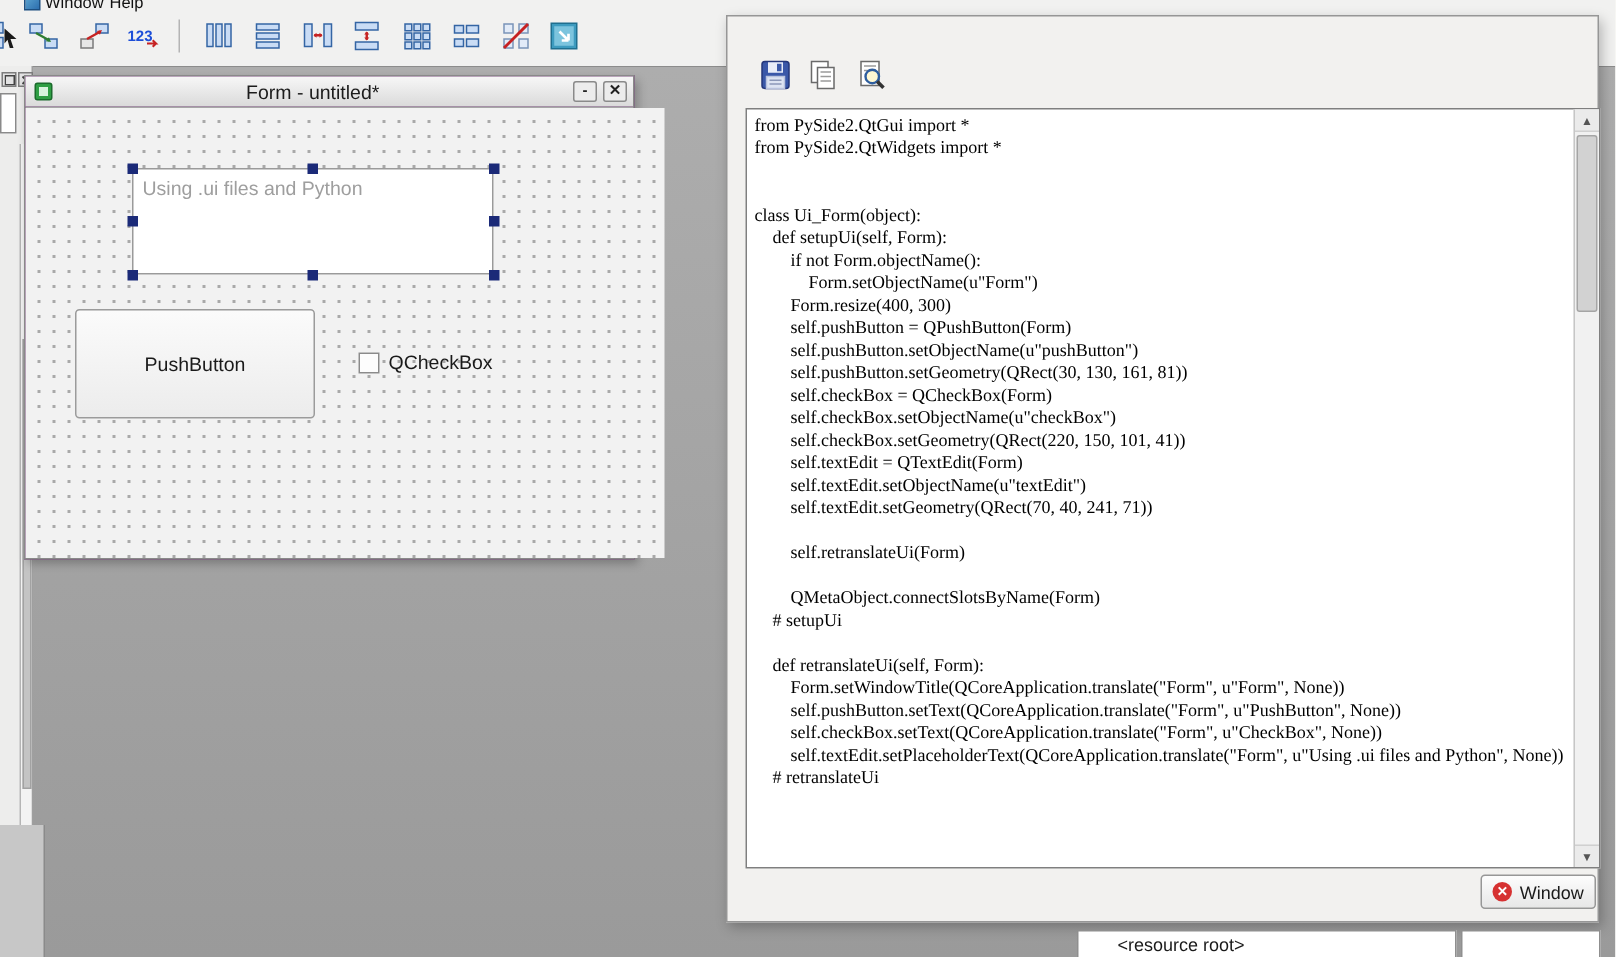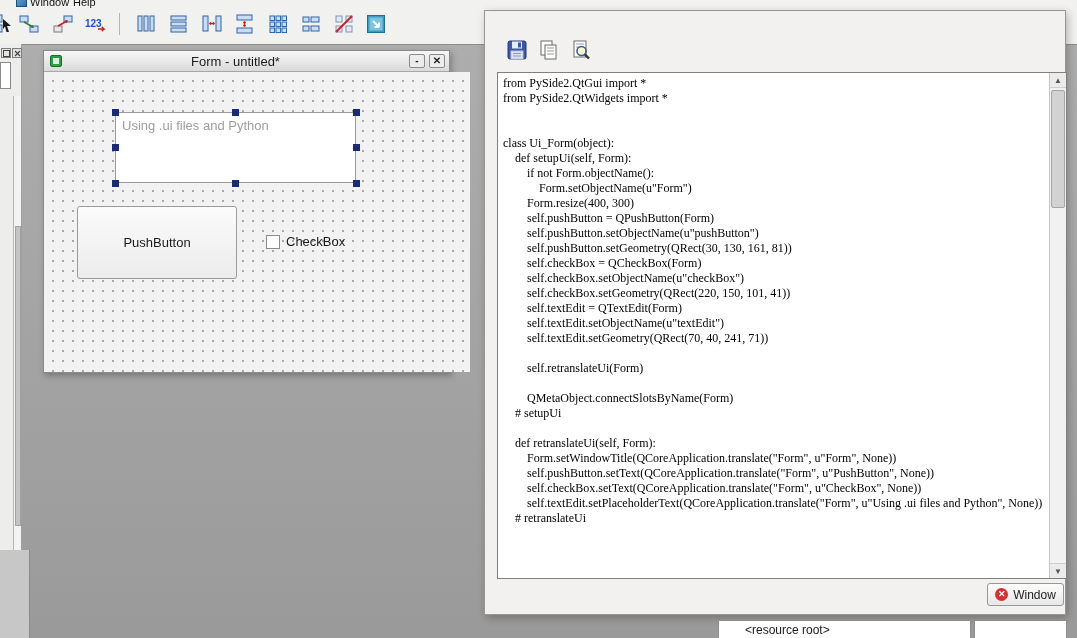--- a/index.html
+++ b/index.html
@@ -27,21 +27,21 @@
   .left-dock { position:absolute; left:0; top:44px; width:22px; height:506px;
      background:#ededec; border-right:1px solid #9f9f9f; }
   .dock-btn { position:absolute; top:4px; width:10px; height:10px; background:#e3e3e3;
      border:1px solid #7d7d7d; display:flex; align-items:center; justify-content:center; }
   .dock-filter { position:absolute; left:0; top:18px; width:11px; height:27px; background:#fff; border:1px solid #8a8a8a; }
   .dock-scroll { position:absolute; left:13px; top:52px; width:8px; height:454px; background:#f3f3f3; border-left:1px solid #b5b5b5; }
   .dock-thumb { position:absolute; left:1px; top:130px; width:6px; height:300px; background:#c4c4c4; border:1px solid #a2a2a2; }
   .bottom-left { position:absolute; left:0; top:550px; width:30px; height:88px; background:#c7c7c7; border-right:1px solid #8a8a8a; }
 
   
-  .form-window { position:absolute; left:43px; top:50px; width:407px; height:323px;
+  .form-window { position:absolute; left:16px; top:50px; width:407px; height:323px;
      border:1px solid #898989; background:#701a75; box-shadow:2px 3px 6px rgba(0,0,0,0.25); }
   .form-titlebar { position:relative; height:21px; background:linear-gradient(#f7f7f7,#dadada);
      border-bottom:1px solid #a6a6a6; display:flex; align-items:center; }
   .form-icon { width:12px; height:12px; margin-left:6px; background:#2f9e44; border:1px solid #1b6b2c;
      border-radius:2px; position:relative; flex:0 0 auto; }
   .form-icon::after { content:""; position:absolute; left:2px; top:2px; width:6px; height:6px; background:#d8f3dd; }
   .form-title { flex:1; text-align:center; font-size:13px; color:#1c1c1c; }
   .cap-btn { width:16px; height:14px; margin-right:4px; background:#ececec; border:1px solid #8a8a8a;
      border-radius:2px; font-size:10px; font-weight:bold; line-height:11px; text-align:center; color:#222; flex:0 0 auto; }
   .form-body { position:absolute; left:0; top:21px; width:426px; height:300px; background:#f2f2f2;
@@ -265,21 +265,21 @@
       <div class="handle" style="left:188px;top:37px"></div>
       <div class="handle" style="left:309px;top:37px"></div>
       <div class="handle" style="left:68px;top:72px"></div>
       <div class="handle" style="left:309px;top:72px"></div>
       <div class="handle" style="left:68px;top:108px"></div>
       <div class="handle" style="left:188px;top:108px"></div>
       <div class="handle" style="left:309px;top:108px"></div>
       <div class="pushbutton">PushButton</div>
       <div class="checkbox-row">
         <span class="cb-box"></span>
-        <span class="cb-label">CheckBox</span>
+        <span class="cb-label">QCheckBox</span>
       </div>
     </div>
   </div>
 
   <div class="dialog">
     <div class="dlg-btn" style="left:19px">
       <span>
         <svg width="22" height="22" viewBox="0 0 22 22">
             <rect x="2" y="2" width="18" height="18" rx="2" fill="#3a57a8" stroke="#24367a"></rect>
             <rect x="6" y="2.5" width="10" height="7" fill="#e8ecf8"></rect>

